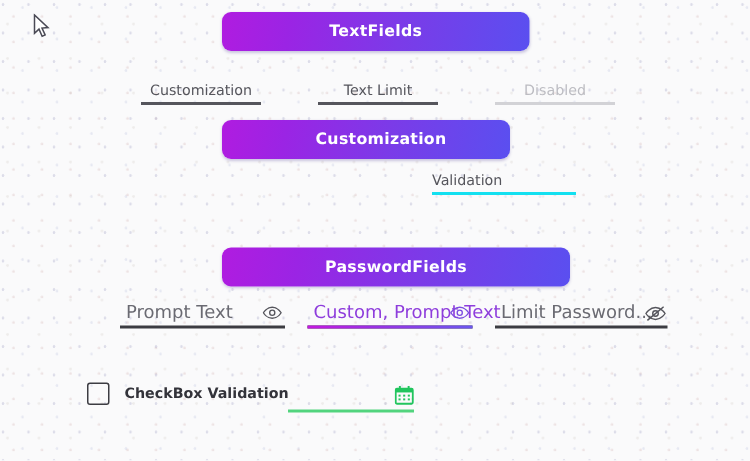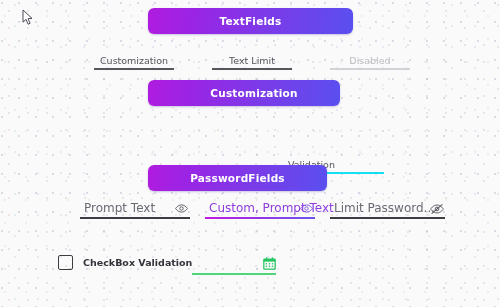--- a/index.html
+++ b/index.html
@@ -44,21 +44,21 @@
   .pill-label {
     color: #ffffff;
     font-size: 10.5px;
     font-weight: bold;
     letter-spacing: 0.2px;
     line-height: 1;
   }
 
   #pill-textfields    { left: 148px; top: 8px;   width: 205px; }
   #pill-customization { left: 148px; top: 80px;  width: 192px; padding-left: 20px; }
-  #pill-passwordfields{ left: 148px; top: 165px; width: 179px; }
+  #pill-passwordfields{ left: 148px; top: 165px; width: 232px; }
 
   
   .field {
     position: absolute;
     height: 22px;
   }
   .field-text {
     position: absolute;
     left: 6px;
     bottom: 5px;
@@ -88,21 +88,21 @@
 
   #field-disabled { left: 330px; top: 48px;  width: 80px; }
   #field-disabled .field-line { background: #d2d2d6; }
   #field-disabled .field-text { left: 50%; transform: translateX(-50%); color: #bcbcc2; }
 
   
   #field-colors { left: 134px; top: 121px; width: 80px; }
   #field-colors .field-line { background: #211f6e; height: 1.6px; }
   #field-colors .field-text { left: 50%; transform: translateX(-50%); color: #55555c; }
 
-  #field-validation { left: 288px; top: 108px; width: 96px; margin-top: 44px; }
+  #field-validation { left: 288px; top: 108px; width: 96px; }
   #field-validation .field-line { background: #13e0f0; height: 1.6px; }
   #field-validation .field-text { left: 0px; color: #55555c; }
 
   
   .pwfield {
     position: absolute;
     top: 197px;
     height: 22px;
   }
   .pwfield .pw-text {

